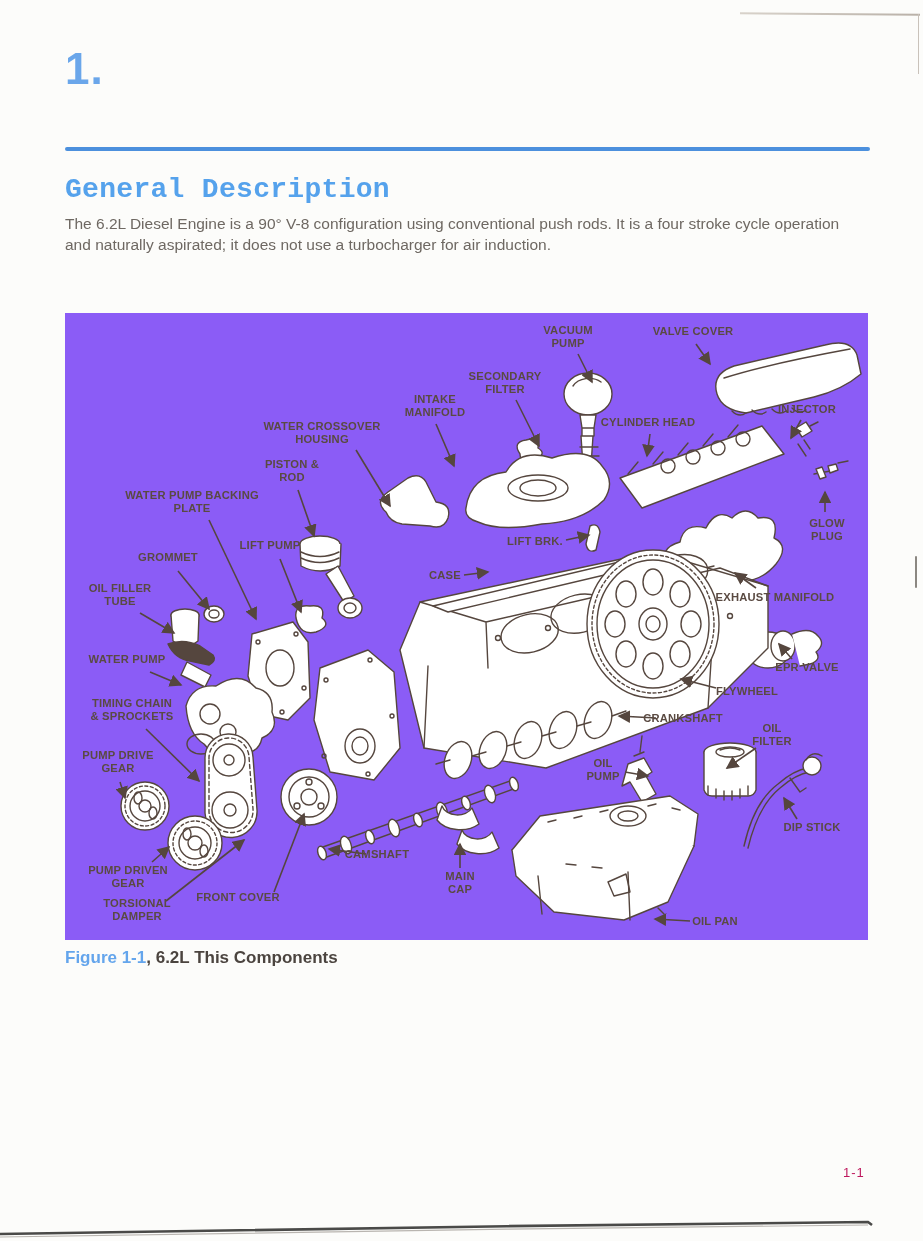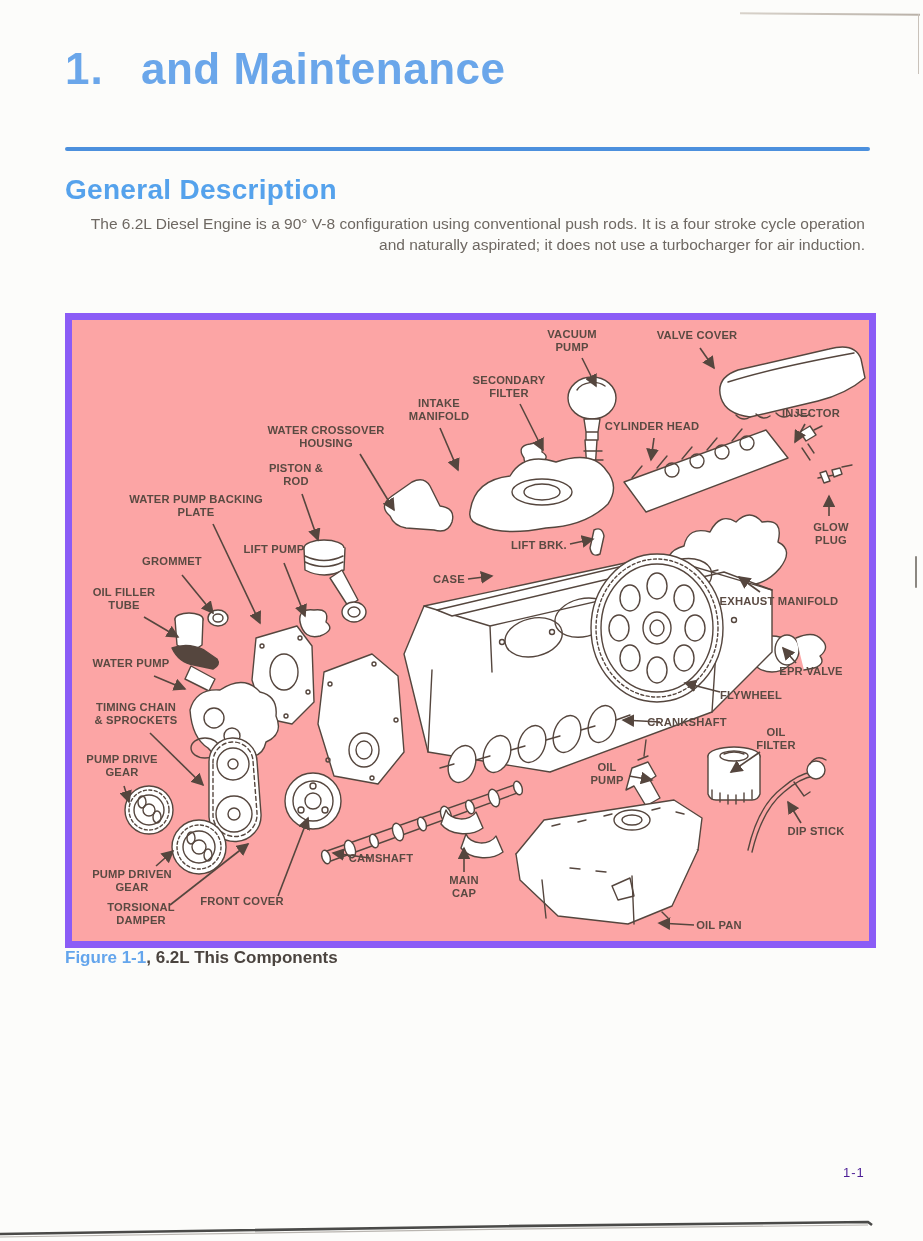--- a/index.html
+++ b/index.html
@@ -8,44 +8,43 @@
     background:#fcfcfa;
     font-family:"Liberation Sans",sans-serif;
     -webkit-font-smoothing:antialiased;
   }
   
   .chapter{position:absolute;left:65px;top:44px;display:flex;color:#6aa6ea;}
   .chapter-num{font-size:44px;font-weight:bold;width:76px;letter-spacing:1px;}
   .chapter-title{font-size:44px;font-weight:bold;line-height:50px;letter-spacing:.5px;}
   .title-rule{position:absolute;left:65px;top:147px;width:805px;height:4px;background:#4c90dd;border-radius:2px;}
   
-  .section-heading{position:absolute;left:65px;top:174px;font-size:28px;font-weight:bold;color:#55a2ec;letter-spacing:.3px;}
-  .body-copy{position:absolute;left:65px;top:213px;width:800px;font-size:15.5px;line-height:21px;color:#6e6862;text-align:right;}
+  .section-heading{position:absolute;left:65px;top:174px;font-size:28px;font-weight:bold;color:#55a2ec;letter-spacing:.3px;font-family:Liberation Mono, monospace;}
+  .body-copy{position:absolute;left:65px;top:213px;width:800px;font-size:15.5px;line-height:21px;color:#6e6862;}
   .body-copy p{margin:0 0 11px 0;}
   
-  .figure-box{position:absolute;left:65px;top:313px;width:797px;height:621px;border:7px solid #8b5cf6;background:#fca5a5;}
+  .figure-box{position:absolute;left:65px;top:313px;width:797px;height:621px;border:3px solid #8b5cf6;background:#8b5cf6;}
   .figure-box svg{position:absolute;left:0;top:0;}
   .caption{position:absolute;left:65px;top:948px;font-size:17px;font-weight:bold;color:#4b443f;}
   .caption .fig-link{color:#64a5ec;margin-top:14px;}
   
-  .page-number{position:absolute;left:843px;top:1165px;font-size:13px;color:#4c1d95;letter-spacing:1px;}
+  .page-number{position:absolute;left:843px;top:1165px;font-size:13px;color:#be185d;letter-spacing:1px;}
   
   .artifact{position:absolute;pointer-events:none;}
   .edge-top{left:740px;top:13px;width:180px;height:2px;background:linear-gradient(90deg,#d8d2ca,#b9b1a8);transform:rotate(.4deg);}
   .edge-right{left:918px;top:14px;width:1px;height:60px;background:#c9c2ba;}
   .dash-right{left:915px;top:556px;width:2px;height:32px;background:#8b8781;border-radius:1px;}
   .edge-bottom{left:0;top:1216px;width:923px;height:25px;}
 </style>
 </head>
 <body>
 
 <div class="chapter">
   <div class="chapter-num">1.</div>
   <div class="chapter-title">
-    <div>and Maintenance</div>
   </div>
 </div>
 <div class="title-rule"></div>
 
 <div class="section-heading">General Description</div>
 <div class="body-copy">
   <p>The 6.2L Diesel Engine is a 90° V-8 configuration using conventional push rods. It is a four stroke cycle operation and naturally aspirated; it does not use a turbocharger for air induction.</p>
 </div>
 
 <div class="figure-box">

